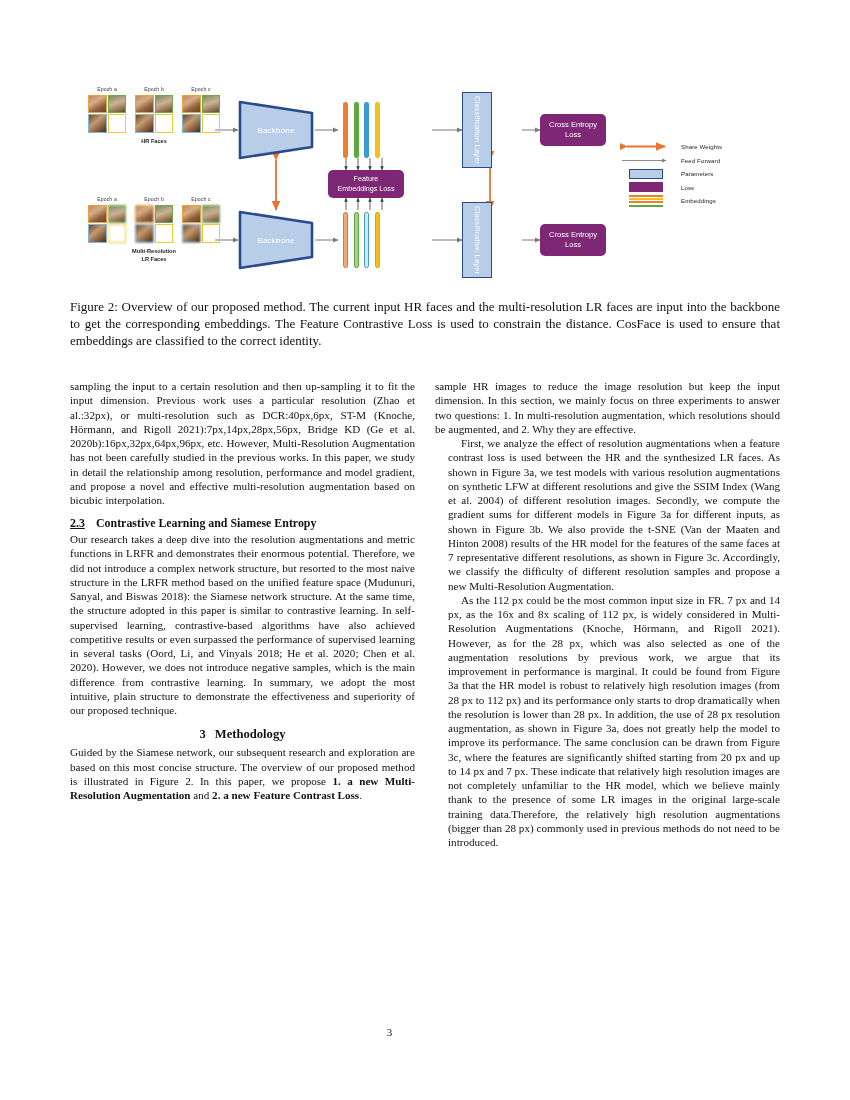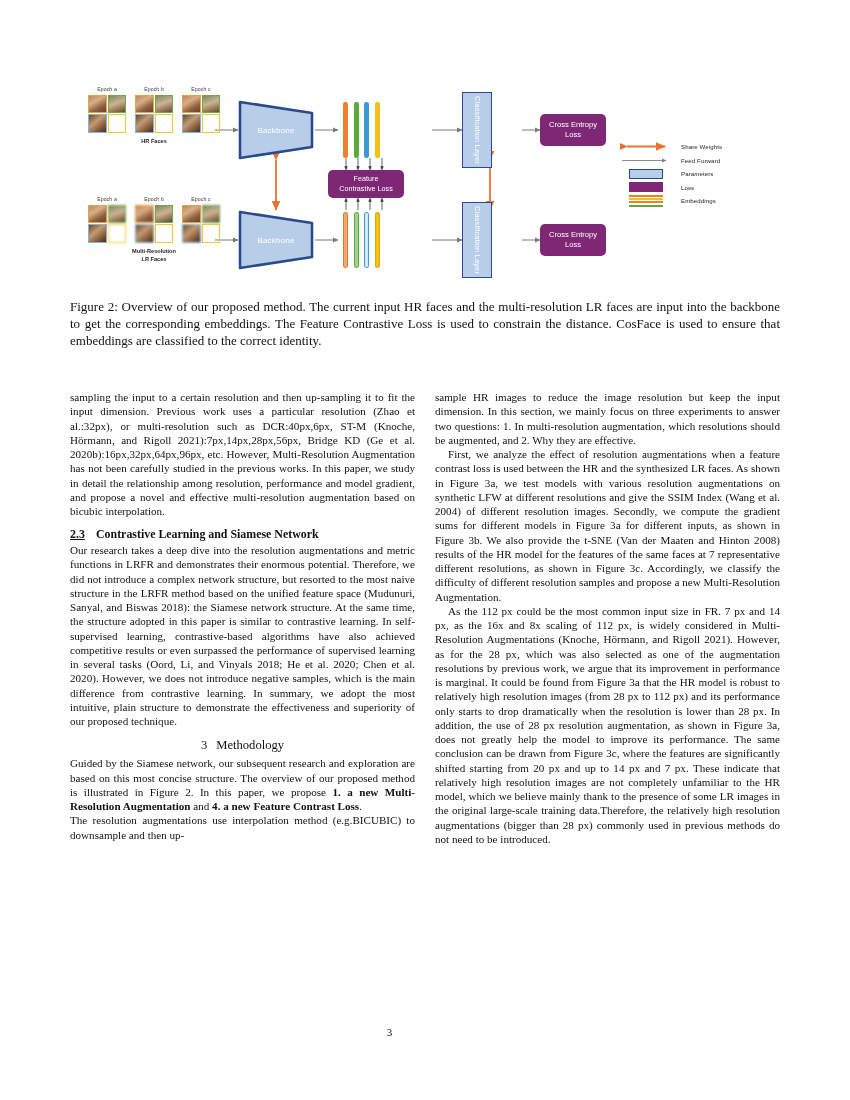--- a/index.html
+++ b/index.html
@@ -95,35 +95,35 @@
 
   
   .caption {
     position:absolute; left:70px; top:298px; width:710px;
     font-size:13px; line-height:1.32; text-align:justify; text-justify:inter-word;
     color:#111; hyphens:none;
   }
 
   
   .cols { position:absolute; left:70px; top:378px; width:710px; height:640px; }
-  .col { position:absolute; top:12px; width:345px; }
+  .col { position:absolute; top:1px; width:345px; }
   .col-left { left:0; }
   .col-right { left:365px; }
   p.para {
     margin:0; font-size:11.1px; line-height:1.285;
     text-align:justify; text-justify:inter-word; hyphens:none;
   }
-  p.para + p.para { margin-top:0; }
+  p.para + p.para { margin-top:0;margin-left:13px; }
   p.indent { text-indent:13px; }
   h2.sec {
     font-size:11.9px; font-weight:bold; margin:8.5px 0 2px 0; line-height:1.2;
   }
   h2.sec .num { display:inline-block; min-width:26px;text-decoration:underline; }
   h2.seccenter {
-    font-size:12.6px; font-weight:normal; text-align:center; margin:10px 0 3px 0;
+    font-size:12.6px; font-weight:bold; text-align:center; margin:10px 0 3px 0;
   }
   h2.seccenter .num { margin-right:9px; }
   .bold { font-weight:bold; }
 
   
   .pageno {
     position:absolute; left:0; right:0; top:1026px; text-align:center;
     font-size:11px; color:#111;
   }
 </style>
@@ -267,21 +267,21 @@
 
     <div class="emb-set" style="left:273px; top:134px;">
       <div class="emb-bar" style="background:#f0a877; border:1px solid #e8732e;"></div>
       <div class="emb-bar" style="background:#a9cf96; border:1px solid #5fa83e;"></div>
       <div class="emb-bar" style="background:#d6e8f5; border:1px solid #3d9ad1;"></div>
       <div class="emb-bar" style="background:#f5c01a; border:1px solid #dfa800;"></div>
     </div>
 
     <div class="lossbox" style="left:258px; top:92px; width:76px; height:28px; font-size:7.2px;">
       <span style="white-space:pre-line;">Feature
-Contrastive Loss</span>
+Embeddings Loss</span>
     </div>
 
     <div class="clf" style="left:392px; top:14px; width:30px; height:76px;">
       <div class="clf-text">
         <span>Classification</span>
         <span>Layer</span>
       </div>
     </div>
 
     <div class="clf" style="left:392px; top:124px; width:30px; height:76px;">
@@ -365,33 +365,32 @@
 
   <div class="caption">Figure 2: Overview of our proposed method. The current input HR faces and the multi-resolution LR faces are input into the backbone to get the corresponding embeddings. The Feature Contrastive Loss is used to constrain the distance. CosFace is used to ensure that embeddings are classified to the correct identity.</div>
 
   <div class="cols">
 
     <div class="col col-left">
 
       <p class="para">sampling the input to a certain resolution and then up-sampling it to fit the input dimension. Previous work uses a particular resolution (Zhao et al.:32px), or multi-resolution such as DCR:40px,6px, ST-M (Knoche, Hörmann, and Rigoll 2021):7px,14px,28px,56px, Bridge KD (Ge et al. 2020b):16px,32px,64px,96px, etc. However, Multi-Resolution Augmentation has not been carefully studied in the previous works. In this paper, we study in detail the relationship among resolution, performance and model gradient, and propose a novel and effective multi-resolution augmentation based on bicubic interpolation.</p>
 
       <h2 class="sec">
-        <span class="num">2.3</span><span>Contrastive Learning and Siamese Network</span>
+        <span class="num">2.3</span><span>Contrastive Learning and Siamese Entropy</span>
       </h2>
 
       <p class="para">Our research takes a deep dive into the resolution augmentations and metric functions in LRFR and demonstrates their enormous potential. Therefore, we did not introduce a complex network structure, but resorted to the most naive structure in the LRFR method based on the unified feature space (Mudunuri, Sanyal, and Biswas 2018): the Siamese network structure. At the same time, the structure adopted in this paper is similar to contrastive learning. In self-supervised learning, contrastive-based algorithms have also achieved competitive results or even surpassed the performance of supervised learning in several tasks (Oord, Li, and Vinyals 2018; He et al. 2020; Chen et al. 2020). However, we does not introduce negative samples, which is the main difference from contrastive learning. In summary, we adopt the most intuitive, plain structure to demonstrate the effectiveness and superiority of our proposed technique.</p>
 
       <h2 class="seccenter">
         <span class="num">3</span><span>Methodology</span>
       </h2>
 
-      <p class="para"><span>Guided by the Siamese network, our subsequent research and exploration are based on this most concise structure. The overview of our proposed method is illustrated in Figure 2. In this paper, we propose </span><span class="bold">1. a new Multi-Resolution Augmentation</span><span> and </span><span class="bold">4. a new Feature Contrast Loss</span><span>.</span></p>
-
-
-      <p class="para">The resolution augmentations use interpolation method (e.g.BICUBIC) to downsample and then up-</p>
+      <p class="para"><span>Guided by the Siamese network, our subsequent research and exploration are based on this most concise structure. The overview of our proposed method is illustrated in Figure 2. In this paper, we propose </span><span class="bold">1. a new Multi-Resolution Augmentation</span><span> and </span><span class="bold">2. a new Feature Contrast Loss</span><span>.</span></p>
+
+
     </div>
 
     <div class="col col-right">
       <p class="para">sample HR images to reduce the image resolution but keep the input dimension. In this section, we mainly focus on three experiments to answer two questions: 1. In multi-resolution augmentation, which resolutions should be augmented, and 2. Why they are effective.</p>
       <p class="para indent">First, we analyze the effect of resolution augmentations when a feature contrast loss is used between the HR and the synthesized LR faces. As shown in Figure 3a, we test models with various resolution augmentations on synthetic LFW at different resolutions and give the SSIM Index (Wang et al. 2004) of different resolution images. Secondly, we compute the gradient sums for different models in Figure 3a for different inputs, as shown in Figure 3b. We also provide the t-SNE (Van der Maaten and Hinton 2008) results of the HR model for the features of the same faces at 7 representative different resolutions, as shown in Figure 3c. Accordingly, we classify the difficulty of different resolution samples and propose a new Multi-Resolution Augmentation.</p>
       <p class="para indent">As the 112 px could be the most common input size in FR. 7 px and 14 px, as the 16x and 8x scaling of 112 px, is widely considered in Multi-Resolution Augmentations (Knoche, Hörmann, and Rigoll 2021). However, as for the 28 px, which was also selected as one of the augmentation resolutions by previous work, we argue that its improvement in performance is marginal. It could be found from Figure 3a that the HR model is robust to relatively high resolution images (from 28 px to 112 px) and its performance only starts to drop dramatically when the resolution is lower than 28 px. In addition, the use of 28 px resolution augmentation, as shown in Figure 3a, does not greatly help the model to improve its performance. The same conclusion can be drawn from Figure 3c, where the features are significantly shifted starting from 20 px and up to 14 px and 7 px. These indicate that relatively high resolution images are not completely unfamiliar to the HR model, which we believe mainly thank to the presence of some LR images in the original large-scale training data.Therefore, the relatively high resolution augmentations (bigger than 28 px) commonly used in previous methods do not need to be introduced.</p>
     </div>
 
   </div>
 

